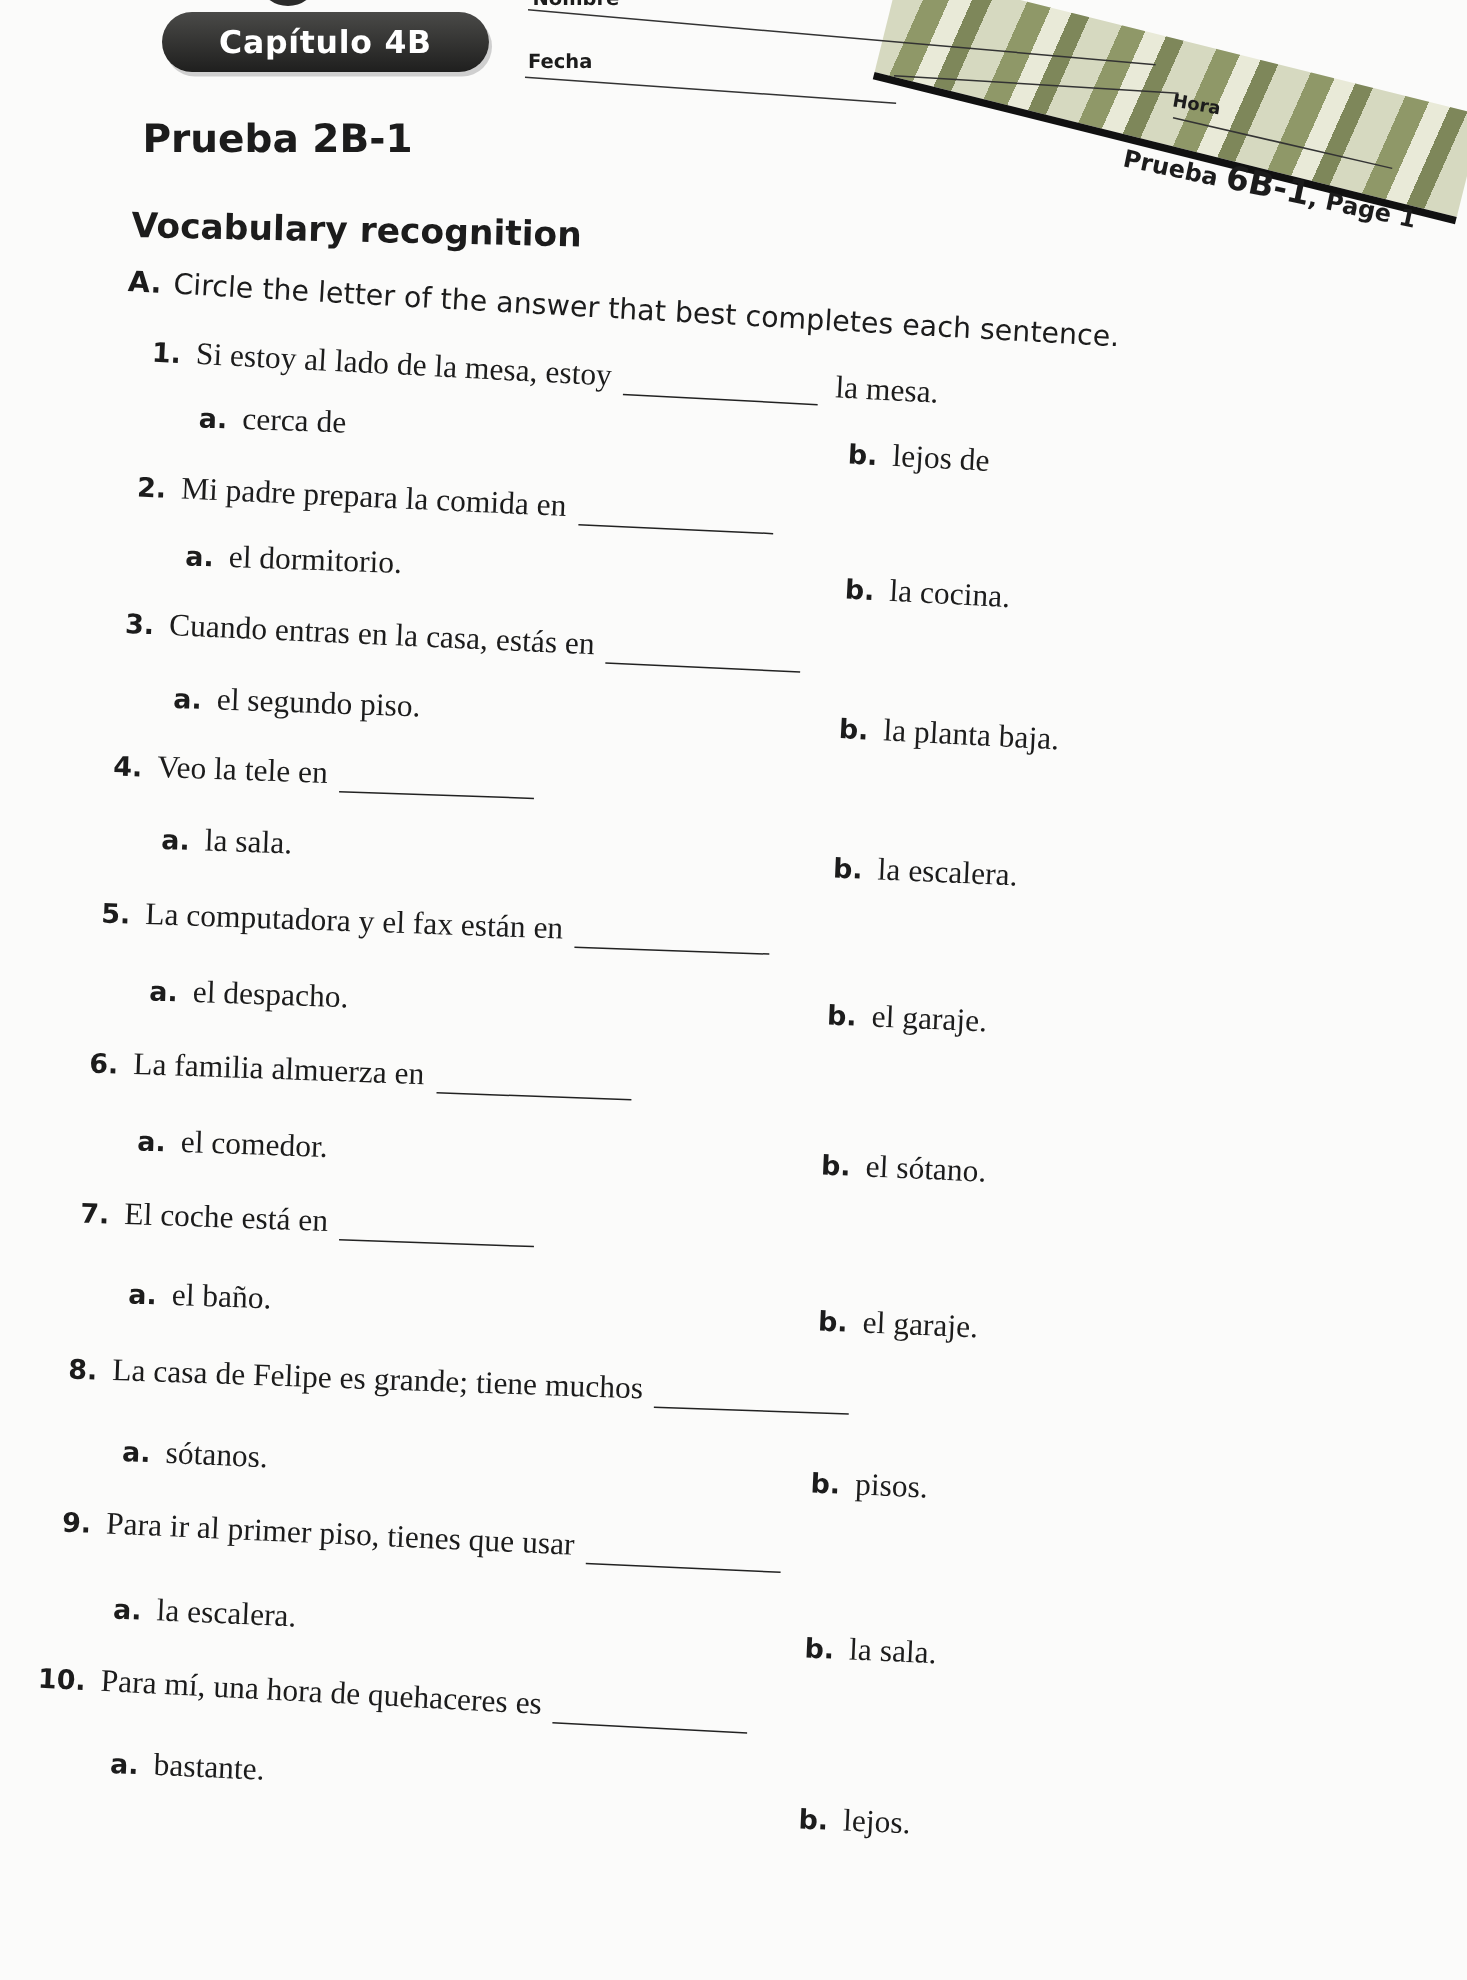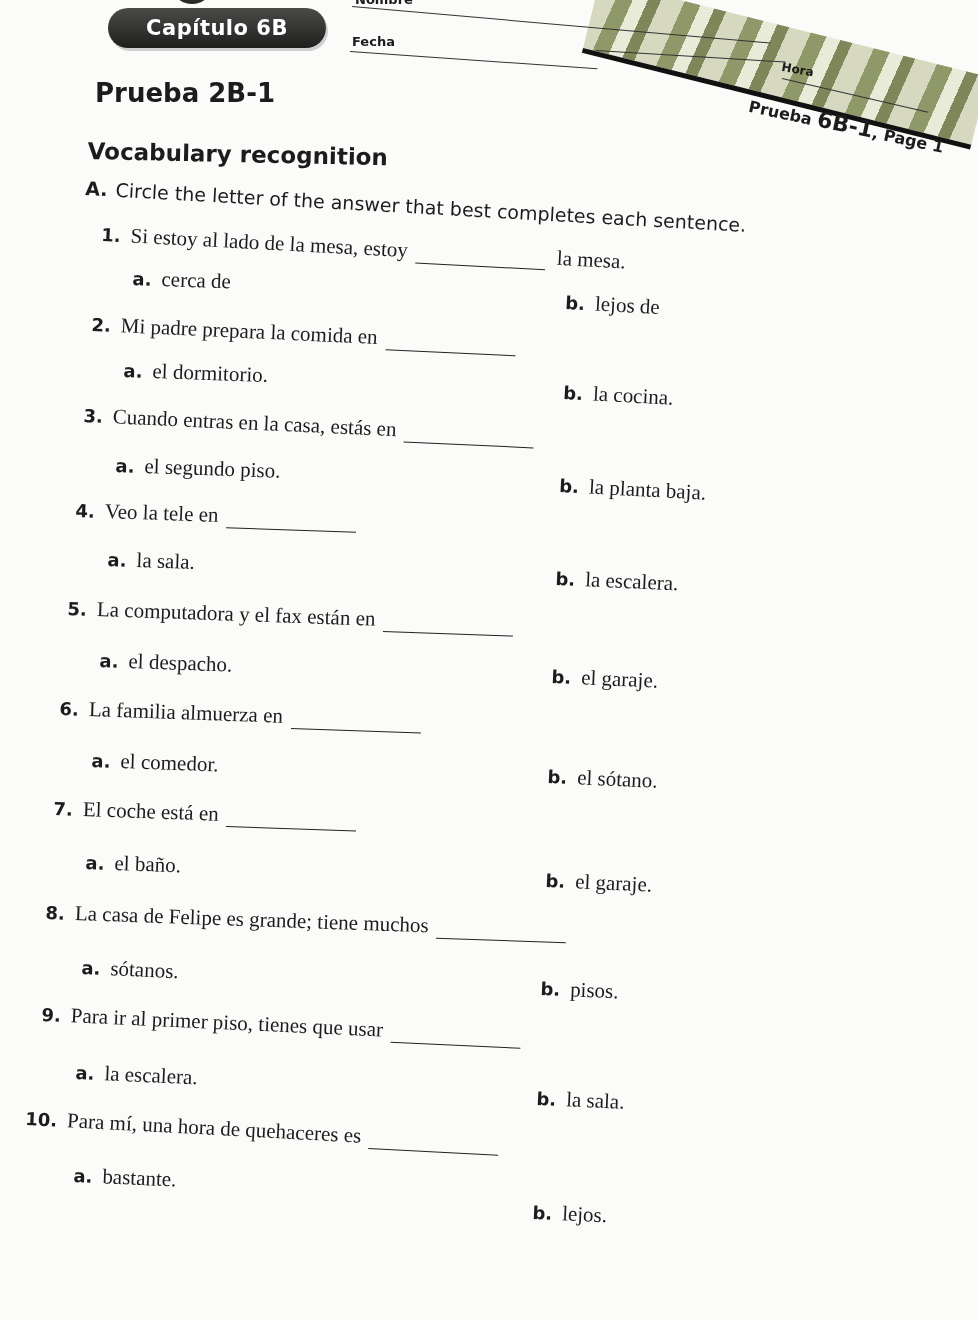--- a/index.html
+++ b/index.html
@@ -38,21 +38,21 @@
     .num { font-family: "DejaVu Sans", sans-serif; font-weight: bold; font-size: 18px; margin-right: 10px; }
     .blank { display: inline-block; width: 130px; border-bottom: 1.5px solid #222; margin-left: 8px; vertical-align: -6px; height: 1px; }
     .opt { font-size: 21px; transform-origin: left top; }
     .ol { font-family: "DejaVu Sans", sans-serif; font-weight: bold; font-size: 18px; margin-right: 10px; }
   </style>
 </head>
 <body>
 
 <div class="abs band"></div>
 <div class="abs knob"></div>
-<div class="abs chip sans">Capítulo 6B</div>
+<div class="abs chip sans">Capítulo 4B</div>
 
 <div class="abs label sans" style="left:355px; top:-8px;">Nombre</div>
 <div class="line" style="left:352px; top:6px; width:420px; transform:rotate(5deg);"></div>
 
 <div class="abs label sans" style="left:352px; top:34px;">Fecha</div>
 <div class="line" style="left:350px; top:51px; width:248px; transform:rotate(4deg);"></div>
 <div class="line" style="left:596px; top:50px; width:190px; transform:rotate(3.5deg);"></div>
 
 <div class="abs label sans" style="left:783px; top:60px; font-size:12px; transform:rotate(10deg); transform-origin:left top;">Hora</div>
 <div class="line" style="left:782px; top:78px; width:150px; transform:rotate(13deg);"></div>

